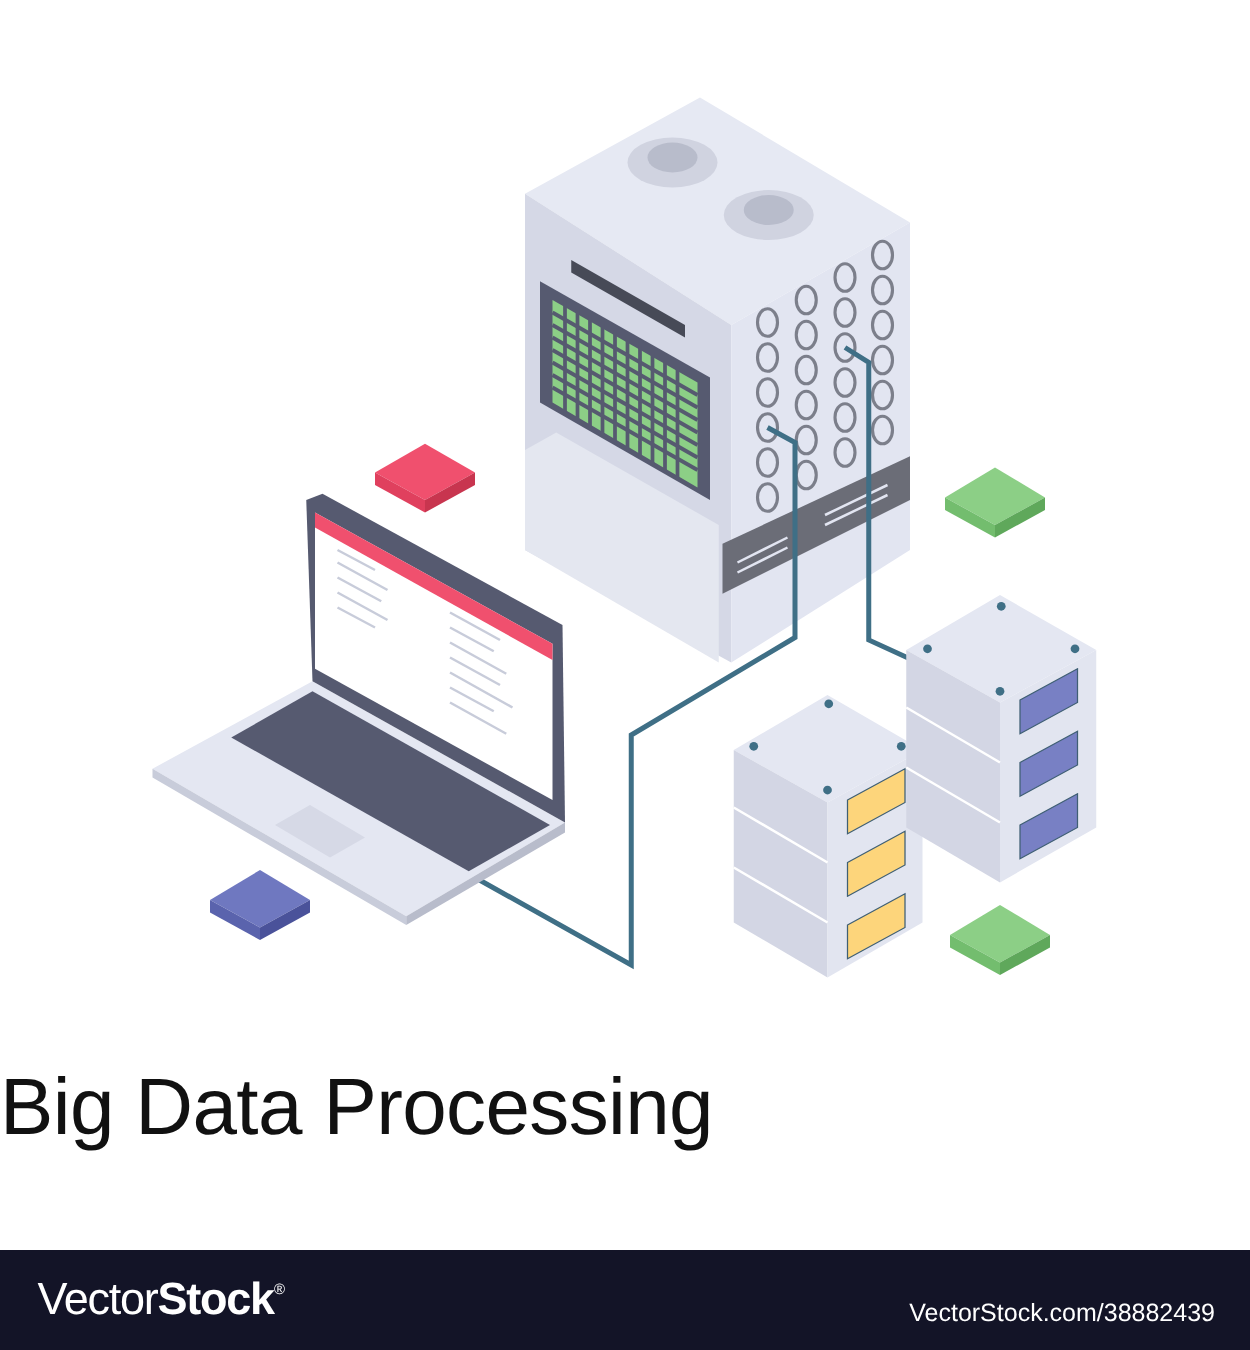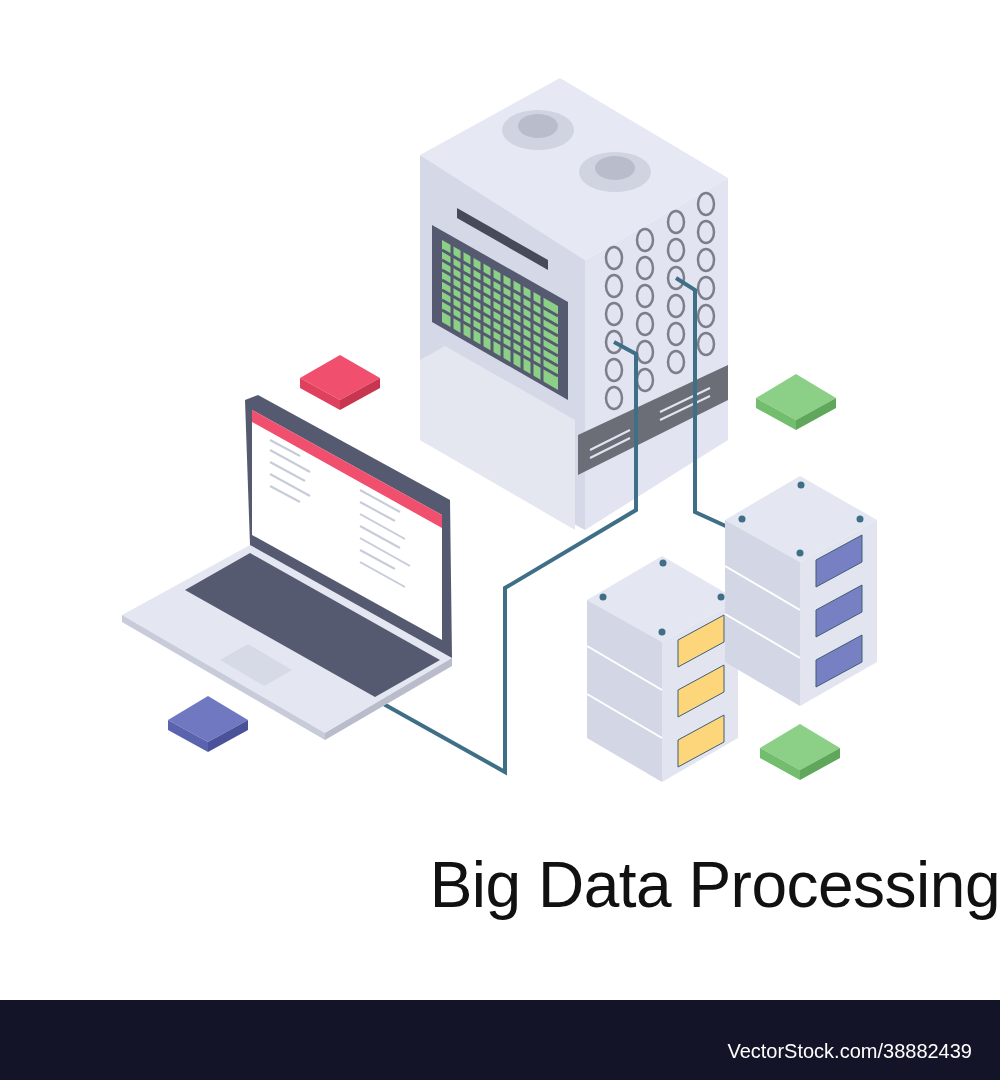--- a/index.html
+++ b/index.html
@@ -1,18 +1,18 @@
 <!DOCTYPE html>
 <html><head>
 <meta charset="utf-8">
 <style>
   html,body{margin:0;padding:0;}
   body{width:1000px;height:1080px;background:#ffffff;position:relative;overflow:hidden;font-family:"Liberation Sans",sans-serif;}
   #art{position:absolute;left:0;top:0;width:1000px;height:1000px;}
-  .title{position:absolute;left:0;top:848px;width:1000px;text-align:right;font-size:64px;color:#111111;letter-spacing:-0.5px;font-family:"Liberation Sans",sans-serif;}
+  .title{position:absolute;left:0;top:848px;width:1000px;text-align:left;font-size:64px;color:#111111;letter-spacing:-0.5px;font-family:"Liberation Sans",sans-serif;}
   .footer{position:absolute;left:0;top:1000px;width:1000px;height:80px;background:#131427;}
   .brand{position:absolute;left:30px;top:18px;color:#ffffff;font-size:36px;letter-spacing:-1px;font-family:"Liberation Sans",sans-serif;}
   .brand .light{font-weight:normal;}
   .brand .bold{font-weight:bold;}
   .brand sup{font-size:12px;vertical-align:top;position:relative;top:6px;}
   .ref{position:absolute;right:28px;top:40px;color:#ffffff;font-size:20px;font-family:"Liberation Sans",sans-serif;}
 </style>
 </head>
 <body>
 
@@ -171,14 +171,17 @@
         <circle cx="801" cy="485" r="3.5"></circle>
         <circle cx="860" cy="519" r="3.5"></circle>
         <circle cx="800" cy="553" r="3.5"></circle>
       </g>
   </g>
 </svg>
 
 <div class="title">Big Data Processing</div>
 
 <div class="footer">
+  <div class="brand">
+    <span class="light">Vector</span><span class="bold">Stock</span><sup>®</sup>
+  </div>
   <div class="ref">VectorStock.com/38882439</div>
 </div>
 
 </body></html>

